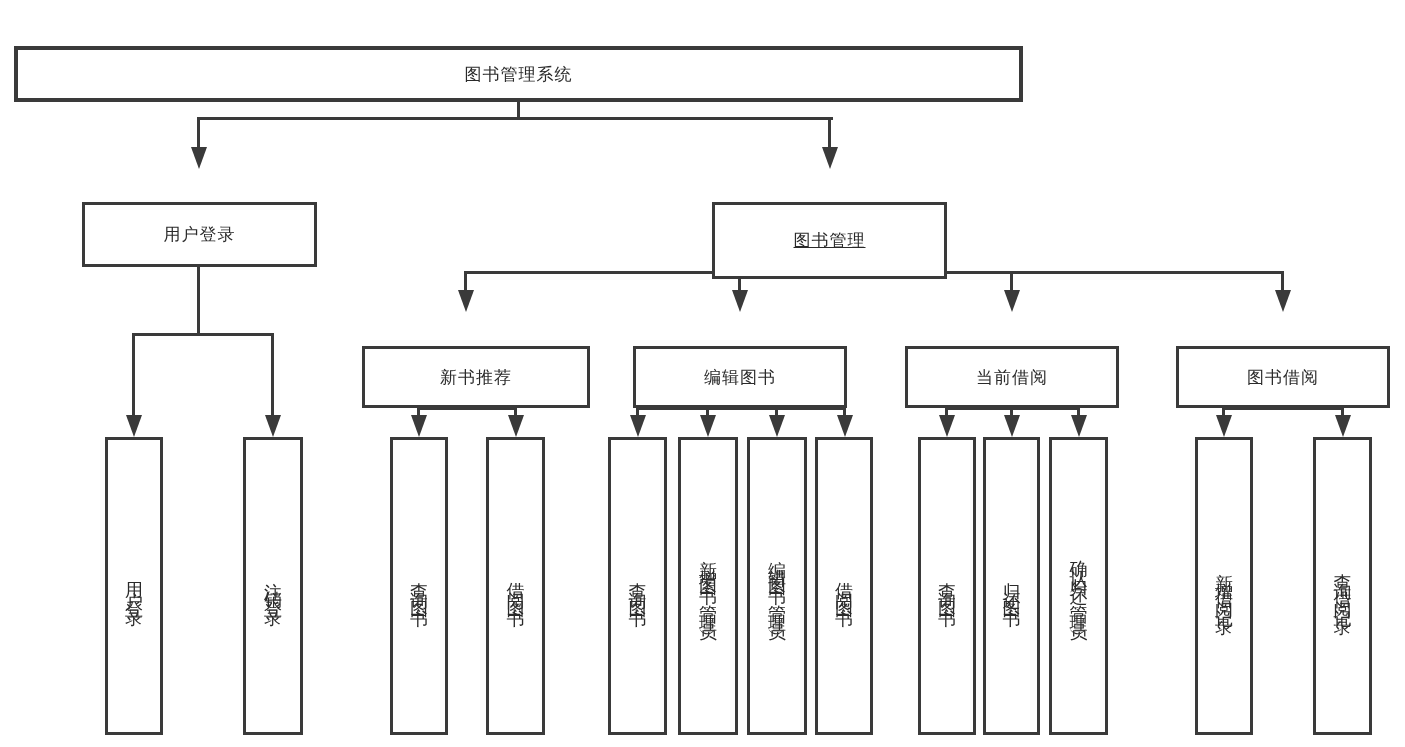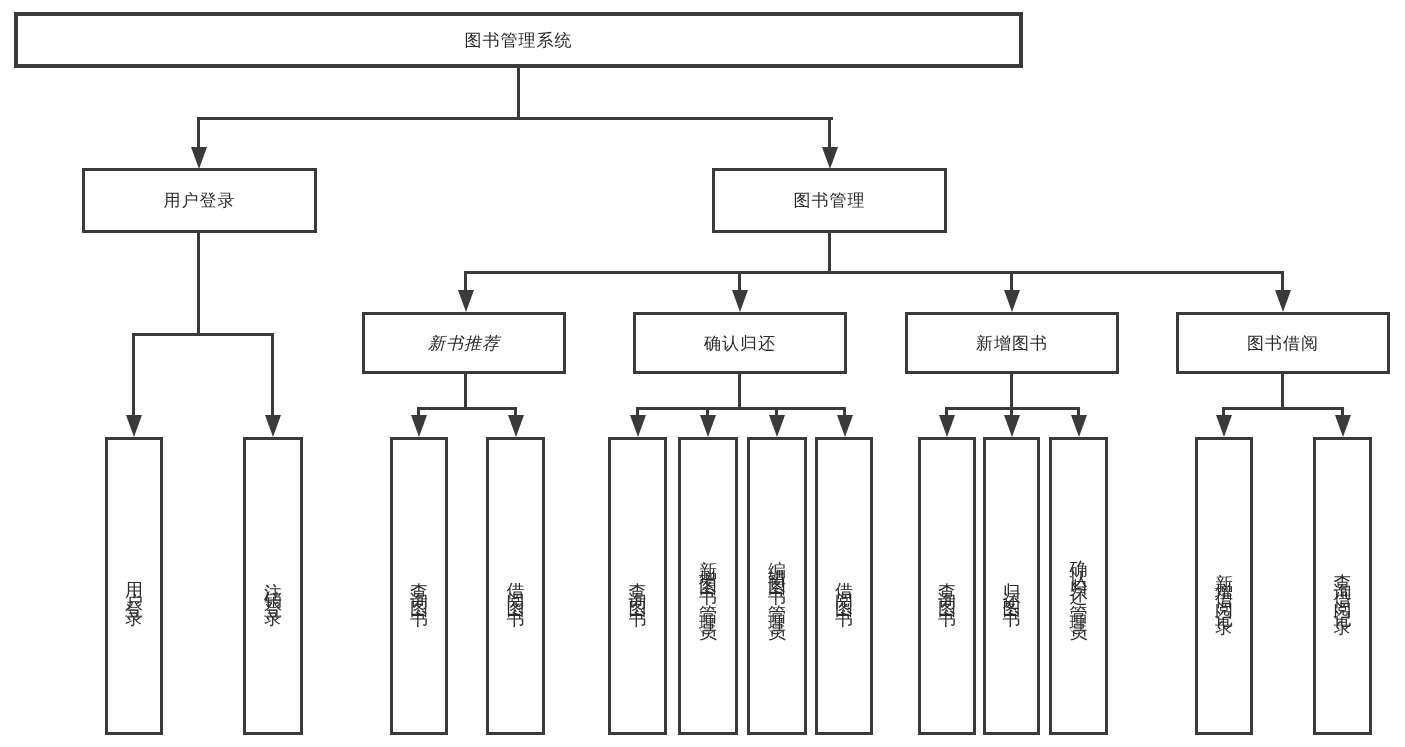--- a/index.html
+++ b/index.html
@@ -21,20 +21,21 @@
     border: 3px solid #3a3a3a;
     background: #ffffff;
     display: flex;
     align-items: center;
     justify-content: center;
     color: #2a2a2a;
   }
   .node.h-label {
     font-size: 17px;
     letter-spacing: 1px;
+    margin-top: 34px;
   }
   .node.leaf .v-label {
     writing-mode: vertical-rl;
     text-orientation: mixed;
     font-size: 18px;
     letter-spacing: 9px;
     line-height: 1;
     white-space: nowrap;
   }
   .line {
@@ -125,32 +126,32 @@
   <div class="line" style="left:1341px; top:407px; width:3px; height:12px;"></div>
   <div class="arrowhead" style="left:1335px; top:415px;"></div>
 
   <div class="node h-label" style="left:14px; top:12px; width:1009px; height:56px; border-width:4px;">
     <span>图书管理系统</span>
   </div>
 
   <div class="node h-label" style="left:82px; top:168px; width:235px; height:65px;">
     <span>用户登录</span>
   </div>
-  <div class="node h-label" style="left:712px; top:168px; width:235px; height:65px;">
+  <div class="node h-label" style="left:712px; top:168px; width:235px; height:77px;text-decoration:underline;">
     <span>图书管理</span>
   </div>
 
-  <div class="node h-label" style="left:362px; top:312px; width:204px; height:62px;font-style:italic;">
+  <div class="node h-label" style="left:362px; top:312px; width:228px; height:62px;">
     <span>新书推荐</span>
   </div>
   <div class="node h-label" style="left:633px; top:312px; width:214px; height:62px;">
-    <span>确认归还</span>
+    <span>编辑图书</span>
   </div>
   <div class="node h-label" style="left:905px; top:312px; width:214px; height:62px;">
-    <span>新增图书</span>
+    <span>当前借阅</span>
   </div>
   <div class="node h-label" style="left:1176px; top:312px; width:214px; height:62px;">
     <span>图书借阅</span>
   </div>
 
   <div class="node leaf" style="left:105px; top:437px; width:58px; height:298px;">
     <span class="v-label">用户登录</span>
   </div>
   <div class="node leaf" style="left:243px; top:437px; width:60px; height:298px;">
     <span class="v-label">注销登录</span>

